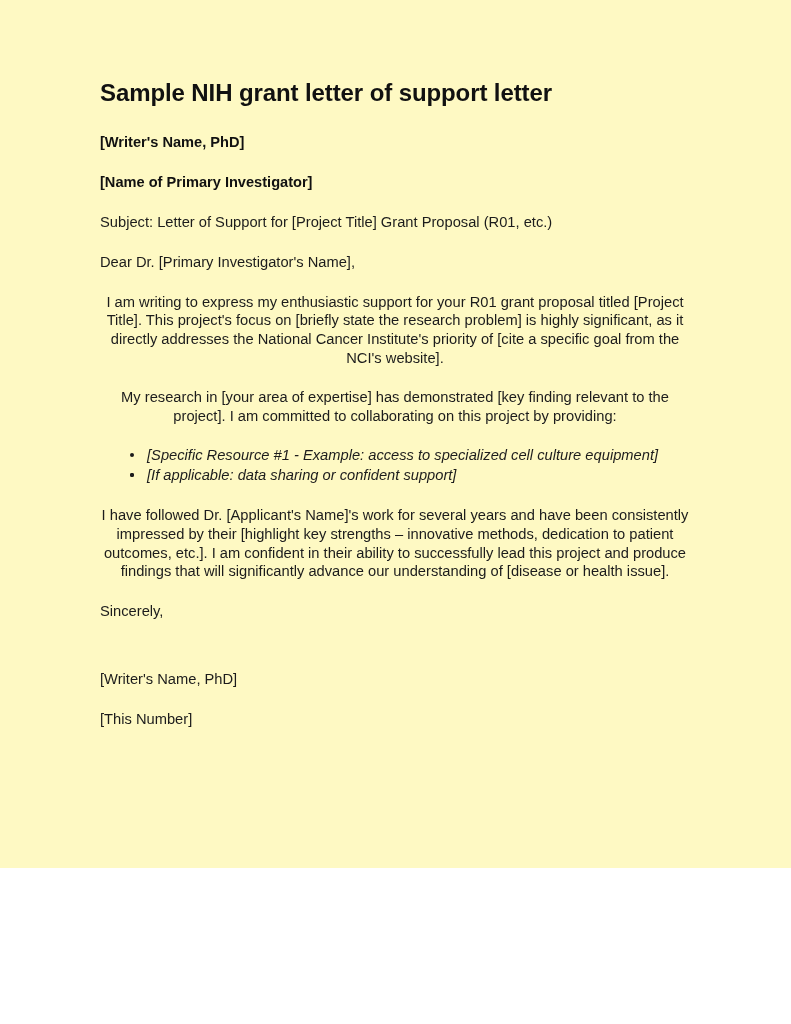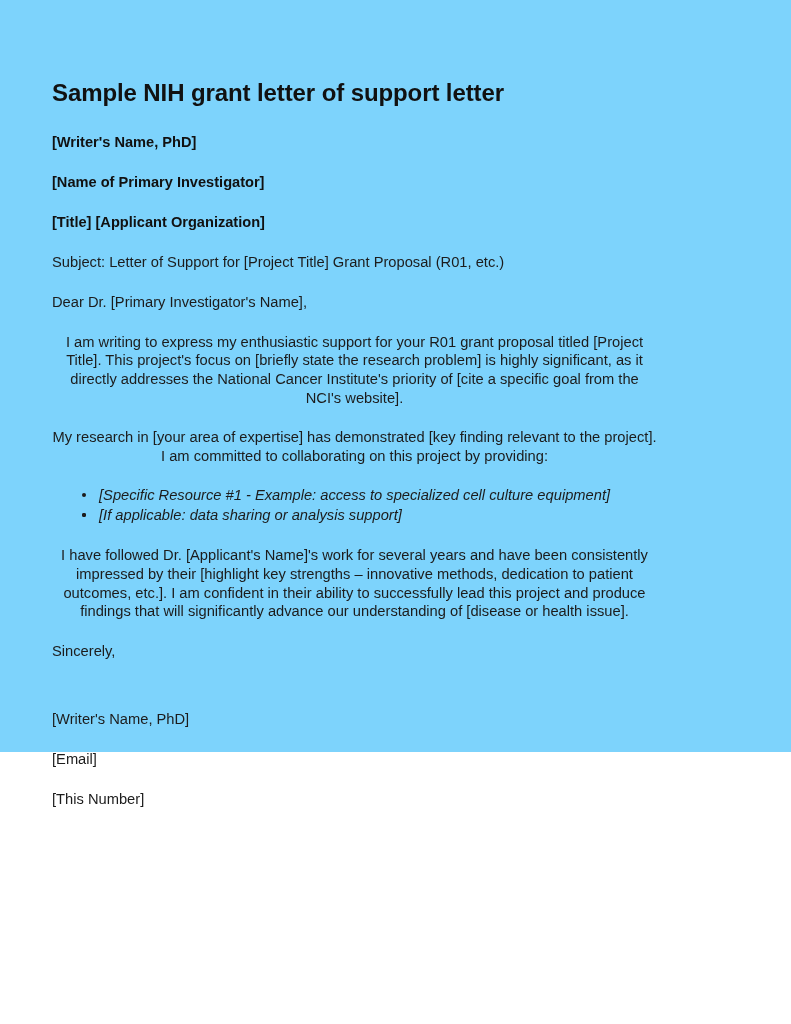--- a/index.html
+++ b/index.html
@@ -12,24 +12,24 @@
     height: 1024px;
     overflow: hidden;
     font-family: "Liberation Sans", sans-serif;
     color: #1a1a1a;
     -webkit-font-smoothing: antialiased;
   }
 
   .page {
     position: relative;
     width: 791px;
-    height: 752px;
-    background: #7dd3fc;
+    height: 868px;
+    background: #fef9c3;
     box-sizing: border-box;
-    padding: 78px 92px 0 52px;
+    padding: 78px 92px 0 100px;
   }
 
   .doc-title {
     font-size: 24px;
     font-weight: bold;
     line-height: 1.22;
     letter-spacing: -0.1px;
     color: #111111;
     margin: 0 0 26px 0;
   }
@@ -100,47 +100,45 @@
 </style>
 </head>
 <body>
 
 <div class="page">
 
   <h1 class="doc-title">Sample NIH grant letter of support letter</h1>
 
   <p class="hdr-line">[Writer's Name, PhD]</p>
   <p class="hdr-line">[Name of Primary Investigator]</p>
-  <p class="hdr-line">[Title] [Applicant Organization]</p>
 
   <p class="para">Subject: Letter of Support for [Project Title] Grant Proposal (R01, etc.)</p>
 
   <p class="para">Dear Dr. [Primary Investigator's Name],</p>
 
   <p class="para wide">I am writing to express my enthusiastic support for your R01 grant proposal titled [Project Title]. This project's focus on [briefly state the research problem] is highly significant, as it directly addresses the National Cancer Institute's priority of [cite a specific goal from the NCI's website].</p>
 
   <p class="para wide tight-block">My research in [your area of expertise] has demonstrated [key finding relevant to the project]. I am committed to collaborating on this project by providing:</p>
 
   <ul class="bullets">
     <li>
       <span class="dot"></span>
       <span>[Specific Resource #1 - Example: access to specialized cell culture equipment]</span>
     </li>
     <li>
       <span class="dot"></span>
     </li>
     <li>
       <span class="dot"></span>
-      <span>[If applicable: data sharing or analysis support]</span>
+      <span>[If applicable: data sharing or confident support]</span>
     </li>
   </ul>
 
   <p class="para wide">I have followed Dr. [Applicant's Name]'s work for several years and have been consistently impressed by their [highlight key strengths – innovative methods, dedication to patient outcomes, etc.]. I am confident in their ability to successfully lead this project and produce findings that will significantly advance our understanding of [disease or health issue].</p>
 
   <p class="para">Sincerely,</p>
 
   <div class="sign-gap"></div>
 
   <p class="sig-line">[Writer's Name, PhD]</p>
-  <p class="sig-line">[Email]</p>
   <p class="sig-line">[This Number]</p>
 
 </div>
 
 </body></html>

